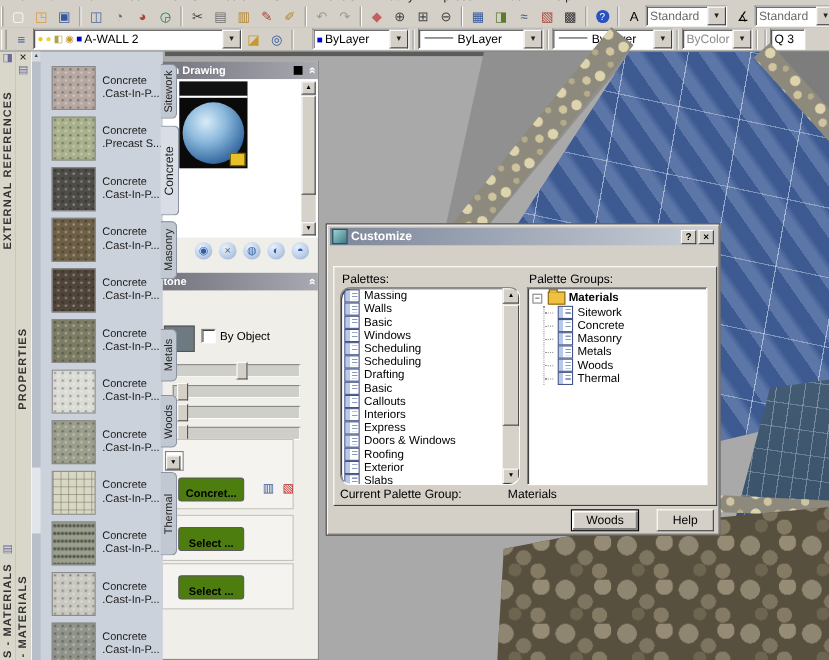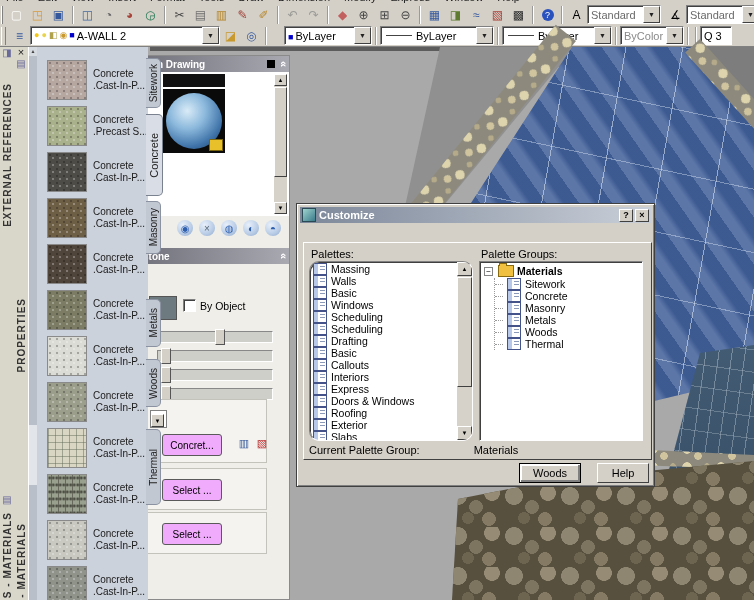--- a/index.html
+++ b/index.html
@@ -149,22 +149,22 @@
   .mp-dd{position:absolute;left:8px;top:212px;width:116px;}
   .mp-chip{position:absolute;left:8px;top:240px;width:26px;height:22px;background:#6d7a80;border:1px solid #555;}
   .mp-cb{position:absolute;left:42px;top:243px;display:flex;align-items:center;gap:4px;}
   .cbbox{width:11px;height:11px;background:#fff;border:1px solid;border-color:#808080 #fff #fff #808080;
      box-shadow:inset 1px 1px 0 #404040;}
   .slider{position:absolute;left:8px;width:114px;height:10px;background:#cfcfca;
      border:1px solid;border-color:#888 #fff #fff #888;}
   .slider .thumbk{position:absolute;top:-3px;width:8px;height:14px;background:#d4d0c8;
      border:1px solid;border-color:#fff #555 #555 #fff;}
   .gbox{position:absolute;left:6px;width:118px;border:1px solid #c3c3bb;background:#f4f3ef;}
-  .rbtn{position:absolute;background:#f0abfc;border:1px solid #5a5a5a;border-radius:3px;
-     font-size:10px;display:flex;align-items:center;justify-content:center;}
+  .rbtn{position:absolute;background:#4d7c0f;border:1px solid #5a5a5a;border-radius:3px;
+     font-size:10px;display:flex;align-items:flex-end;justify-content:center;font-weight:bold;}
   .mini-dd{position:absolute;left:2px;top:10px;width:15px;height:16px;background:#fff;
      border:1px solid #808080;display:flex;align-items:flex-end;}
   .mini-dd .arw{width:13px;height:13px;background:#d4d0c8;border:1px solid;border-color:#fff #404040 #404040 #fff;
      font-size:6px;text-align:center;line-height:12px;box-sizing:border-box;}
   .gicon{width:16px;height:15px;font-size:11px;display:flex;align-items:center;justify-content:center;}
   
   .dlg{position:absolute;left:296px;top:203px;width:359px;height:284px;background:#d4d0c8;z-index:40;
      border:1px solid #404040;box-shadow:inset 1px 1px 0 #fff,inset -1px -1px 0 #808080;box-sizing:border-box;}
   .dlg-title{position:absolute;left:3px;top:3px;width:351px;height:16px;
      background:linear-gradient(90deg,#7c8799,#c9cfd8);display:flex;align-items:center;padding:0 2px;box-sizing:border-box;}
@@ -192,21 +192,21 @@
   .lb-scroll .th{position:absolute;left:0;top:15px;width:15px;height:110px;background:#d4d0c8;
      border:1px solid;border-color:#fff #404040 #404040 #fff;box-sizing:border-box;}
   .tree-root{display:flex;align-items:center;gap:3px;padding:3px 0 1px 4px;}
   .expander{flex:none;width:9px;height:9px;background:#fff;border:1px solid #848484;
      font-size:8px;line-height:7px;text-align:center;color:#000;box-sizing:border-box;}
   .folder-ico{flex:none;width:14px;height:10px;background:#f0c040;border:1px solid #8a6a10;position:relative;margin-left:2px;}
   .folder-ico::before{content:"";position:absolute;top:-3px;left:0;width:6px;height:2px;background:#f0c040;border:1px solid #8a6a10;border-bottom:none;}
   .tree-kids{margin-left:14px;border-left:1px dotted #9a9a9a;}
   .tree-row{height:12px;display:flex;align-items:center;gap:4px;}
   .conn{width:8px;height:1px;border-bottom:1px dotted #9a9a9a;flex:none;}
-  .etched-row{position:absolute;left:12px;top:240px;display:flex;font-size:11px;gap:16px;}
+  .etched-row{position:absolute;left:12px;top:240px;display:flex;font-size:11px;gap:4px;}
   .btn{position:absolute;height:20px;background:#d4d0c8;font-size:11px;display:flex;align-items:center;
      justify-content:center;border:1px solid;border-color:#fff #404040 #404040 #fff;box-sizing:border-box;}
   .btn.def{border:1px solid #000;box-shadow:inset 1px 1px 0 #fff,inset -2px -2px 0 #808080,inset 2px 2px 0 #fff;}
   b.treelbl{font-size:10.5px;}
 </style>
 </head>
 <body>
 
 <div class="win">
 

